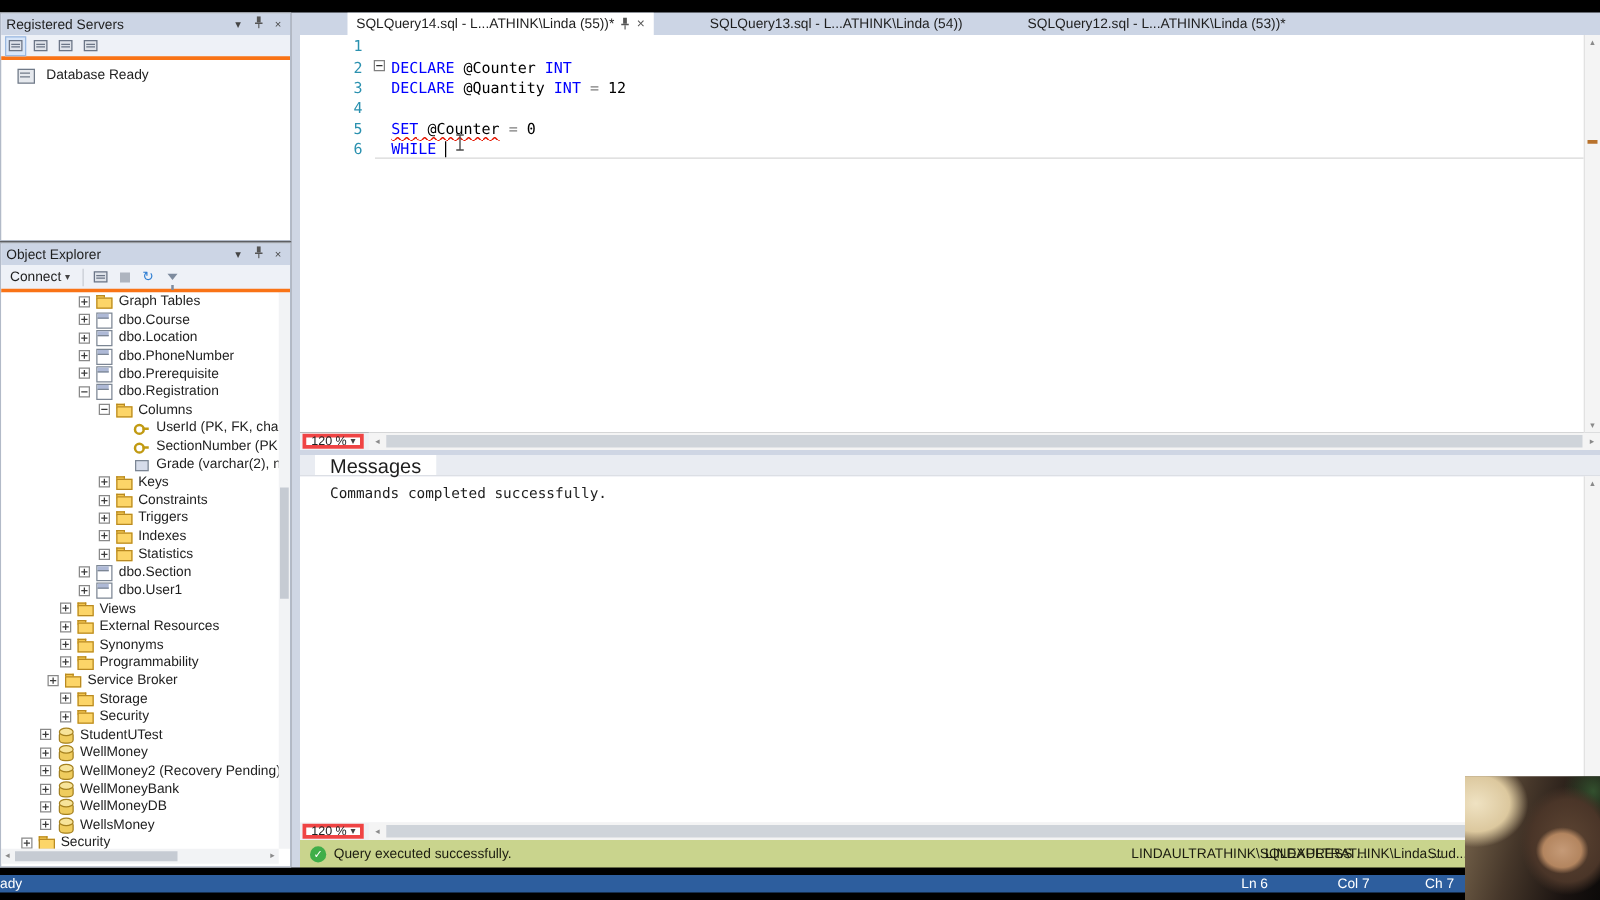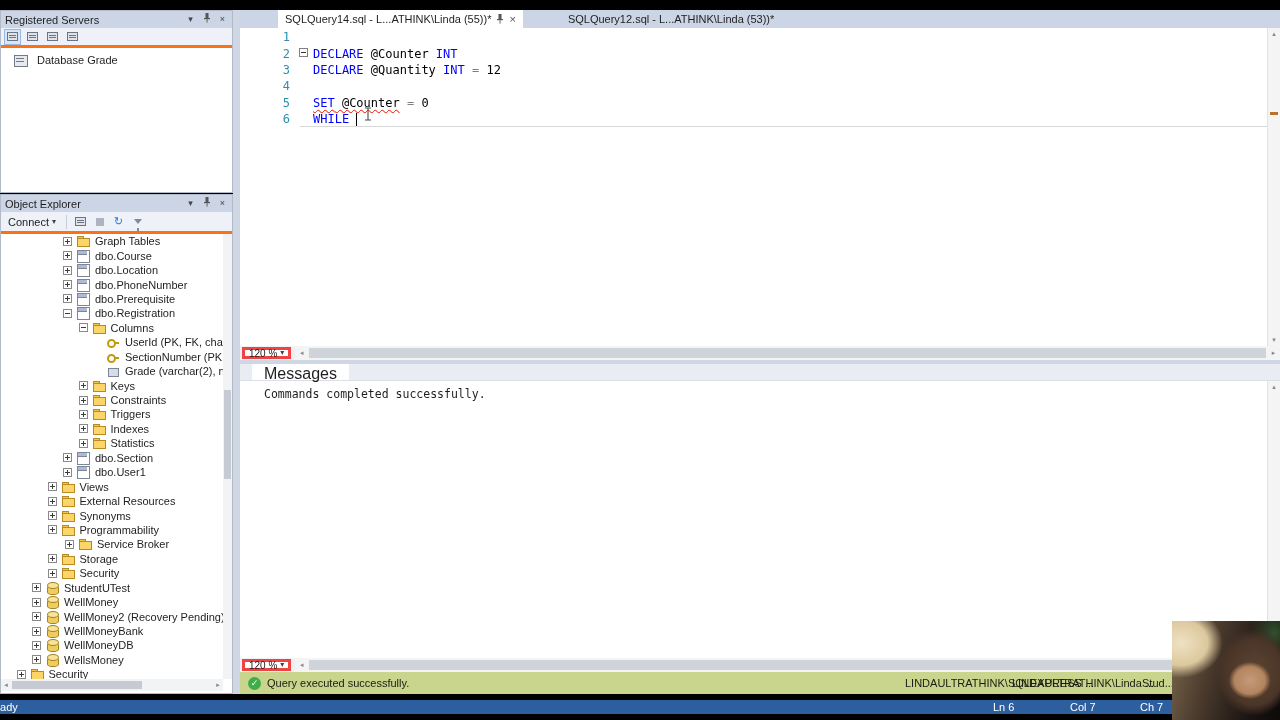--- a/index.html
+++ b/index.html
@@ -153,21 +153,21 @@
         </span>
       <span class="tbtn">
           <span class="mini-server"></span>
         </span>
       <span class="tbtn">
           <span class="mini-server"></span>
         </span>
     </div>
     <div class="rs-item">
       <span class="ticon server"></span>
-      <span>Database Grade</span>
+      <span>Database Ready</span>
     </div>
   </div>
 
   <div id="oe-panel">
     <div class="panel-header">
       <span class="ph-title">Object Explorer</span>
       <span class="ph-icons">
         <span class="ph-i">▾</span>
         <span class="ph-i"><svg width="8" height="10" viewBox="0 0 8 10">
               <rect x="2.5" y="0" width="3" height="5" fill="#555"></rect>
@@ -293,21 +293,21 @@
         <div class="tree-row" style="padding-left: 46.5px;">
           <span class="expander plus"></span>
           <span class="ticon folder"></span>
           <span class="tree-label">Synonyms</span>
         </div>
         <div class="tree-row" style="padding-left: 46.5px;">
           <span class="expander plus"></span>
           <span class="ticon folder"></span>
           <span class="tree-label">Programmability</span>
         </div>
-        <div class="tree-row" style="padding-left: 64px;">
+        <div class="tree-row" style="padding-left: 37px;">
           <span class="expander plus"></span>
           <span class="ticon folder"></span>
           <span class="tree-label">Service Broker</span>
         </div>
         <div class="tree-row" style="padding-left: 46.5px;">
           <span class="expander plus"></span>
           <span class="ticon folder"></span>
           <span class="tree-label">Storage</span>
         </div>
         <div class="tree-row" style="padding-left: 46.5px;">
@@ -369,20 +369,23 @@
         <span class="tab-icon">
           <svg width="8" height="10" viewBox="0 0 8 10">
             <rect x="2.5" y="0" width="3" height="5" fill="#555"></rect>
             <rect x="1" y="5" width="6" height="1.2" fill="#555"></rect>
             <rect x="3.6" y="6.2" width="0.9" height="3.4" fill="#555"></rect>
           </svg>
         </span>
         <span class="tab-icon close">×</span>
       </div>
       <div class="doc-tab">
+        <span class="tab-label">SQLQuery13.sql - L...ATHINK\Linda (54))</span>
+      </div>
+      <div class="doc-tab">
         <span class="tab-label">SQLQuery12.sql - L...ATHINK\Linda (53))*</span>
       </div>
     </div>
 
   <div id="editor">
     <div id="editor-lines">
         <div class="code-row">
           <span class="ln">1</span>
           <span class="fold"></span>
           <span class="code"></span>

